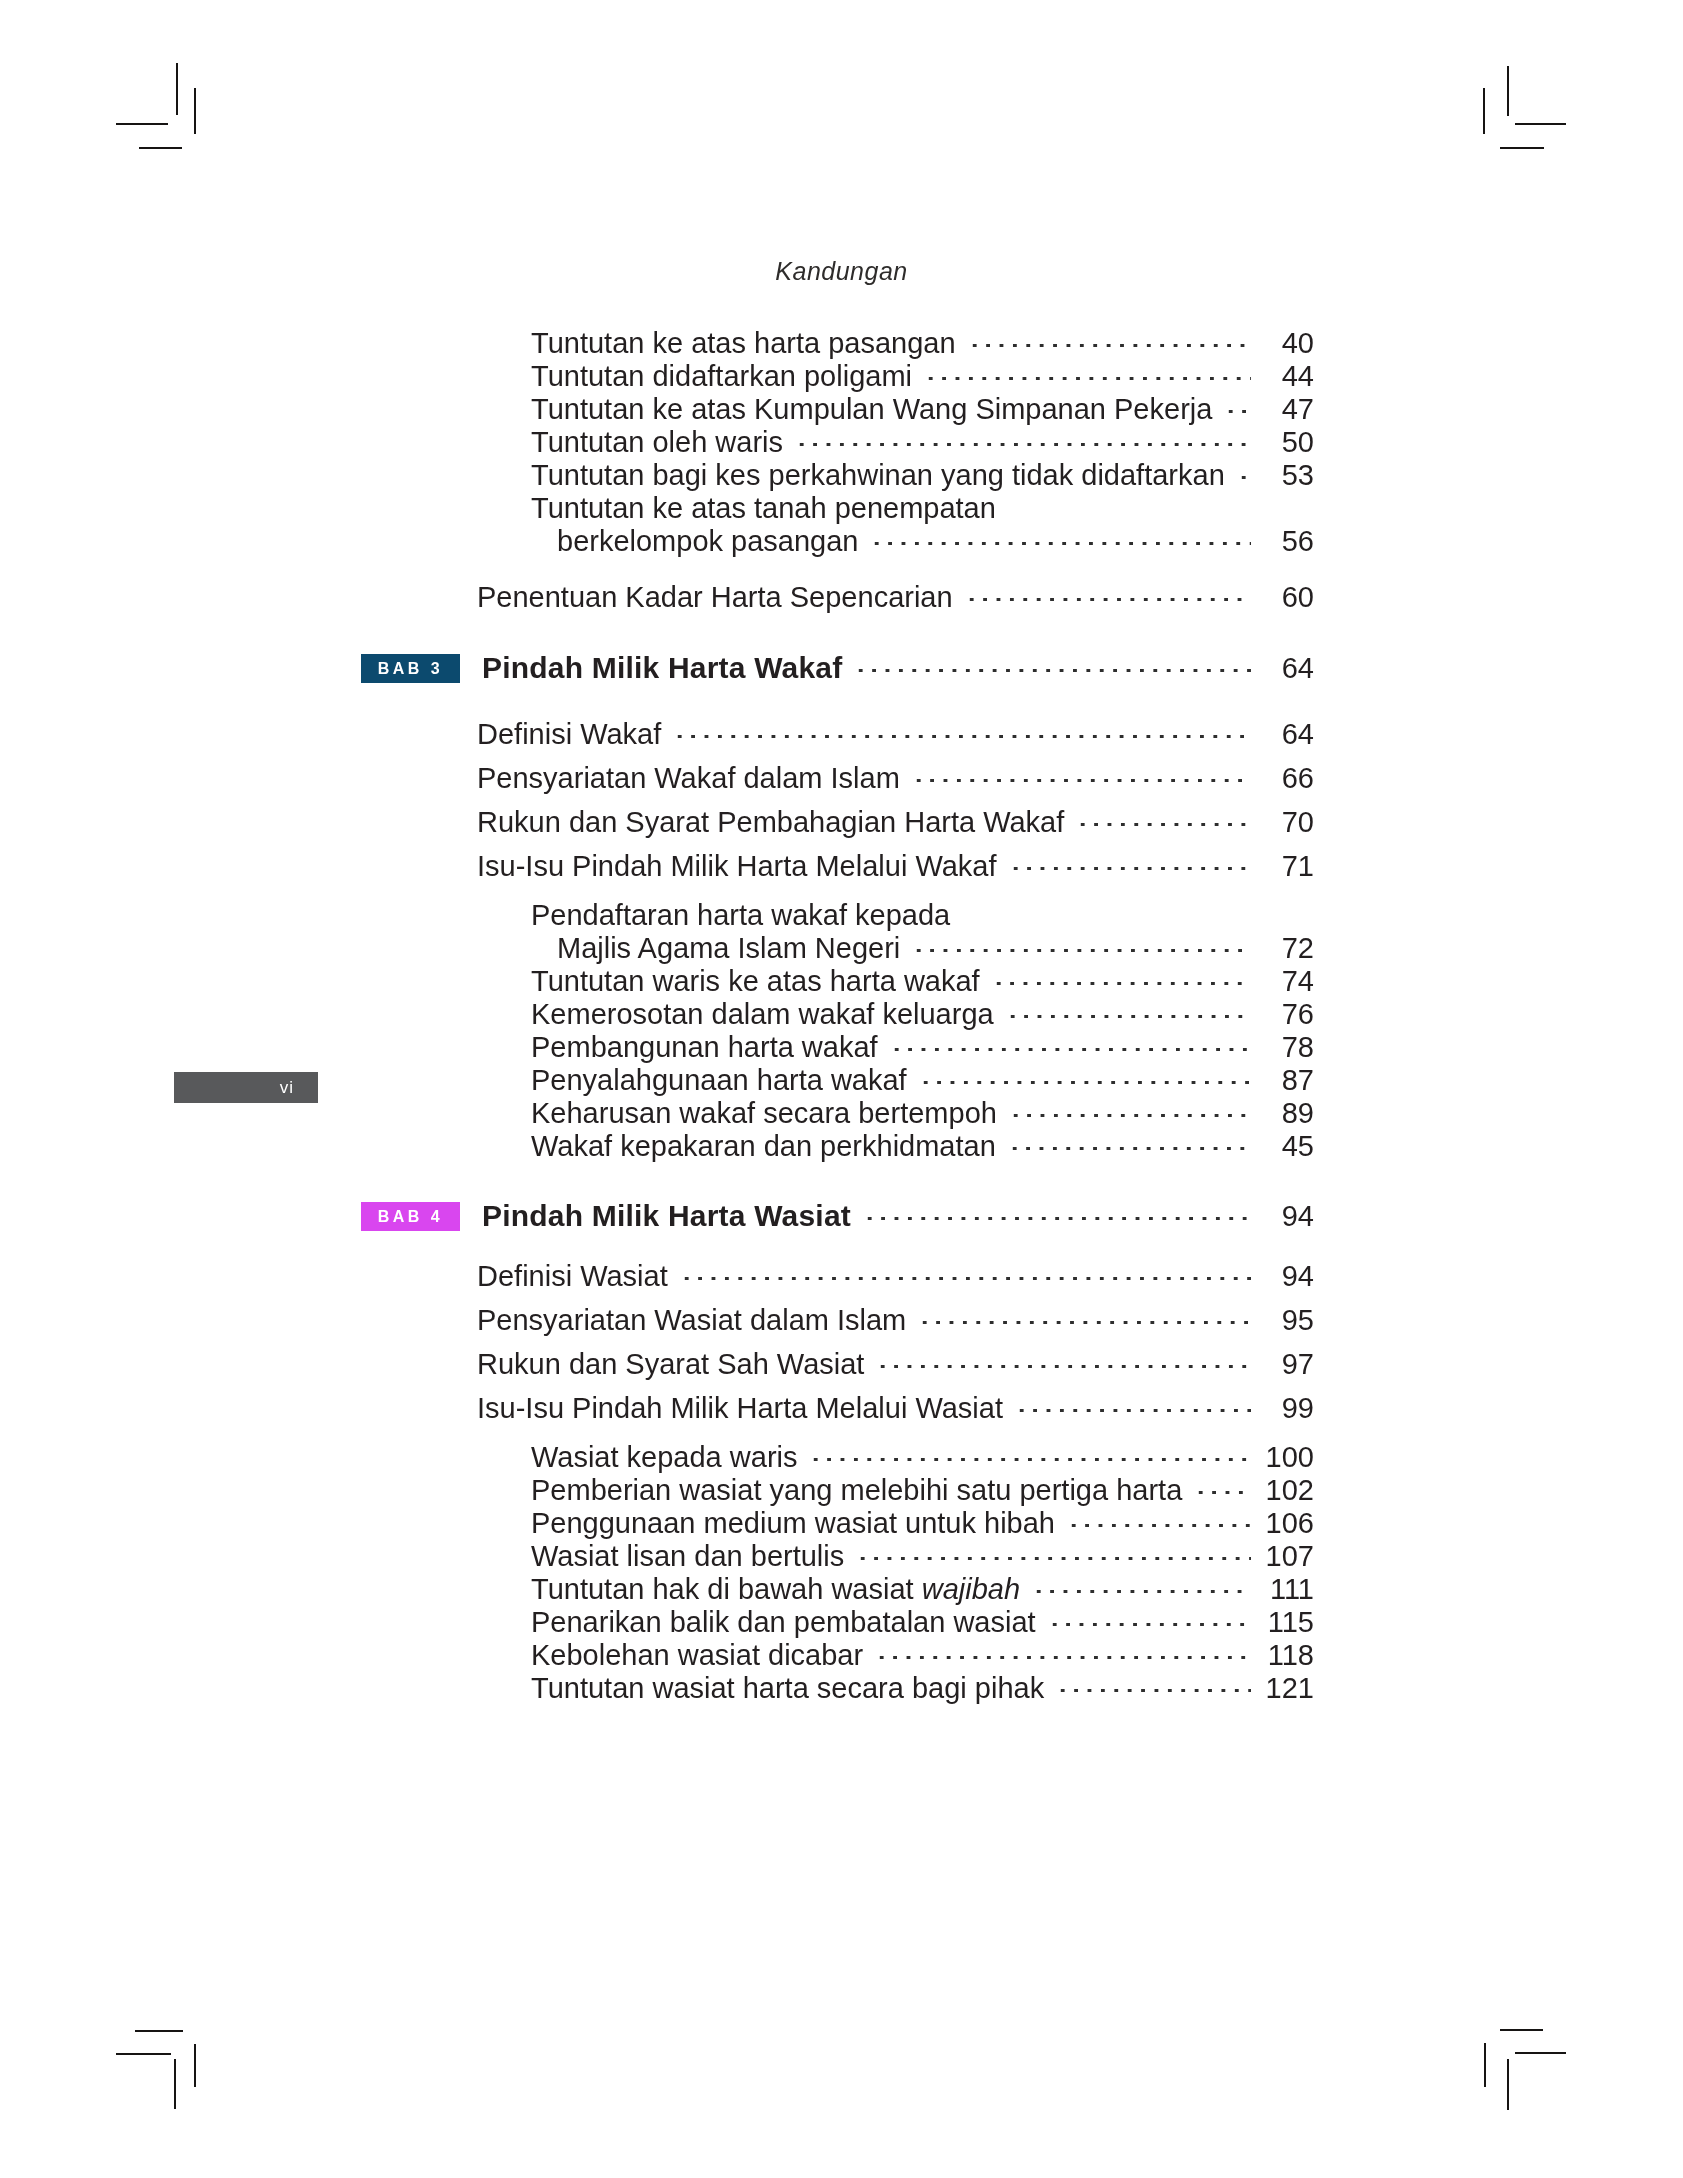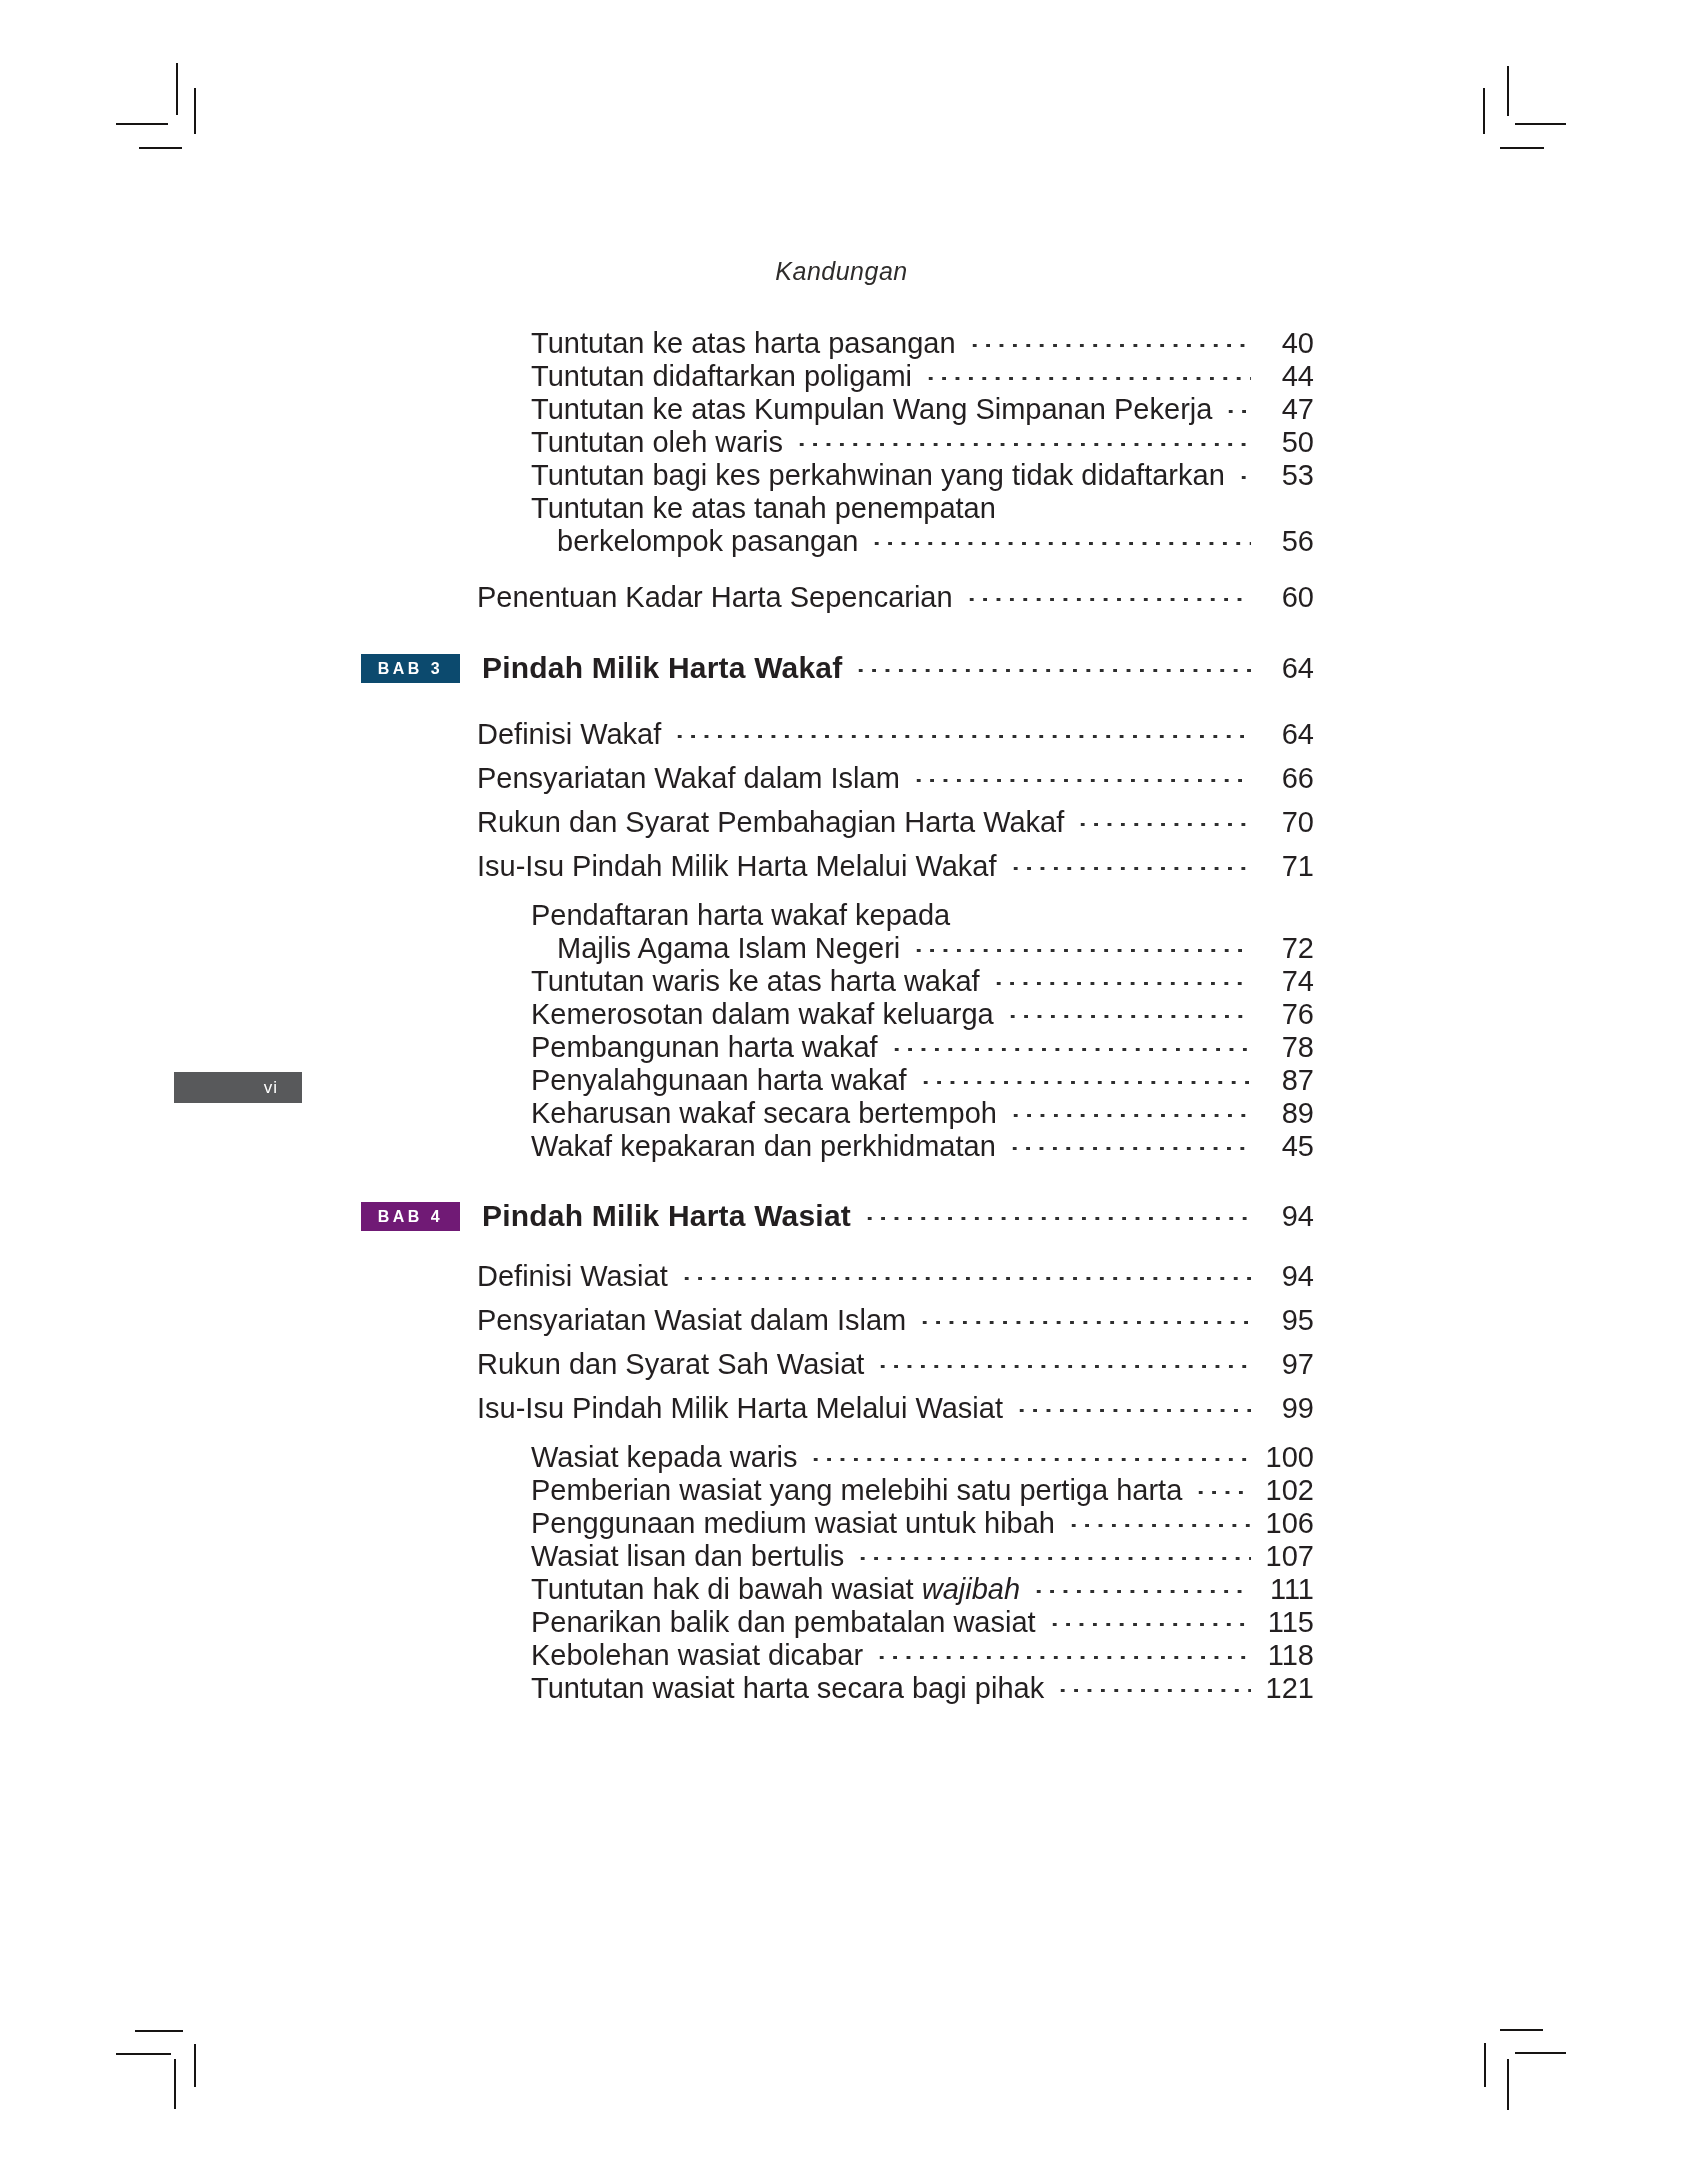--- a/index.html
+++ b/index.html
@@ -4,21 +4,21 @@
 <style>
   html,body{margin:0;padding:0;background:#ffffff;}
   .page{position:relative;width:1683px;height:2178px;background:#ffffff;overflow:hidden;
         font-family:Liberation Sans, sans-serif;color:#231f20;}
 
   
   .kandungan{position:absolute;top:257px;left:0;width:1683px;text-align:center;
              font-size:25px;font-style:italic;color:#2e2c2b;letter-spacing:0.5px;}
 
   
-  .folio-tab{position:absolute;left:174px;top:1072px;width:128px;height:31px;
+  .folio-tab{position:absolute;left:174px;top:1072px;width:144px;height:31px;
              background:#58595b;color:#ffffff;font-size:17px;line-height:31px;
              text-align:right;padding-right:24px;box-sizing:border-box;letter-spacing:1px;padding-left:25px;}
 
   
   .crop{position:absolute;background:#161413;}
 
   
   #toc{position:absolute;left:477px;top:327px;width:837px;}
   #toc > *:nth-child(2){margin-top:17px}
   #toc > *:nth-child(3){margin-top:27px}
@@ -187,21 +187,21 @@
       <span class="leader"></span>
       <span class="pg">89</span>
     </div>
         <div class="row">
       <span class="lbl"><span class="lbl-main">Wakaf kepakaran dan perkhidmatan</span></span>
       <span class="leader"></span>
       <span class="pg">45</span>
     </div>
       </div>
       <div class="row row-chapter">
-      <span class="badge" style="background: #701a75; color: rgb(255, 255, 255);">BAB 4</span>
+      <span class="badge" style="background: #d946ef; color: rgb(255, 255, 255);">BAB 4</span>
       <span class="lbl">Pindah Milik Harta Wasiat</span>
       <span class="leader"></span>
       <span class="pg">94</span>
     </div>
       <div class="g-main">
         <div class="row">
       <span class="lbl"><span class="lbl-main">Definisi Wasiat</span></span>
       <span class="leader"></span>
       <span class="pg">94</span>
     </div>

